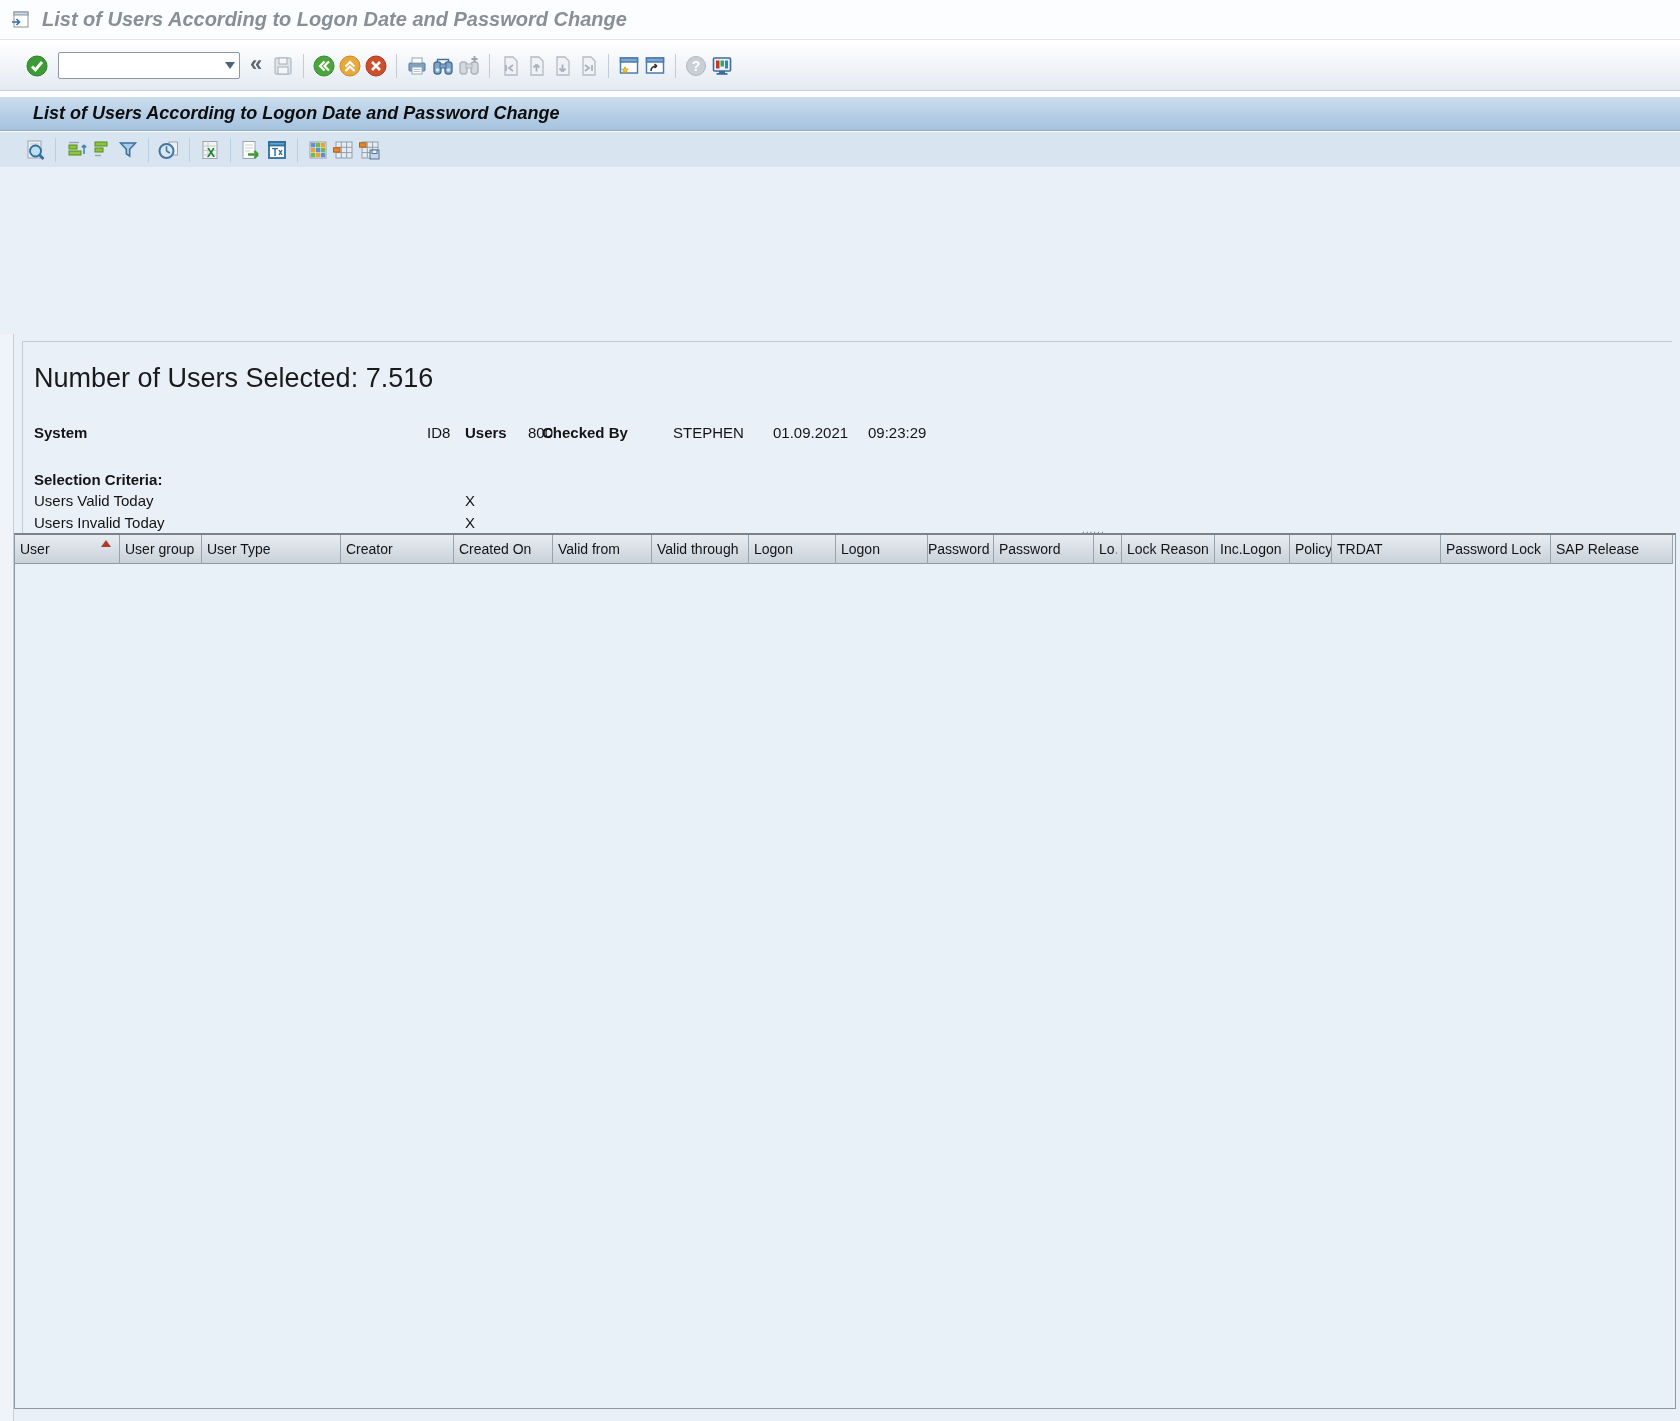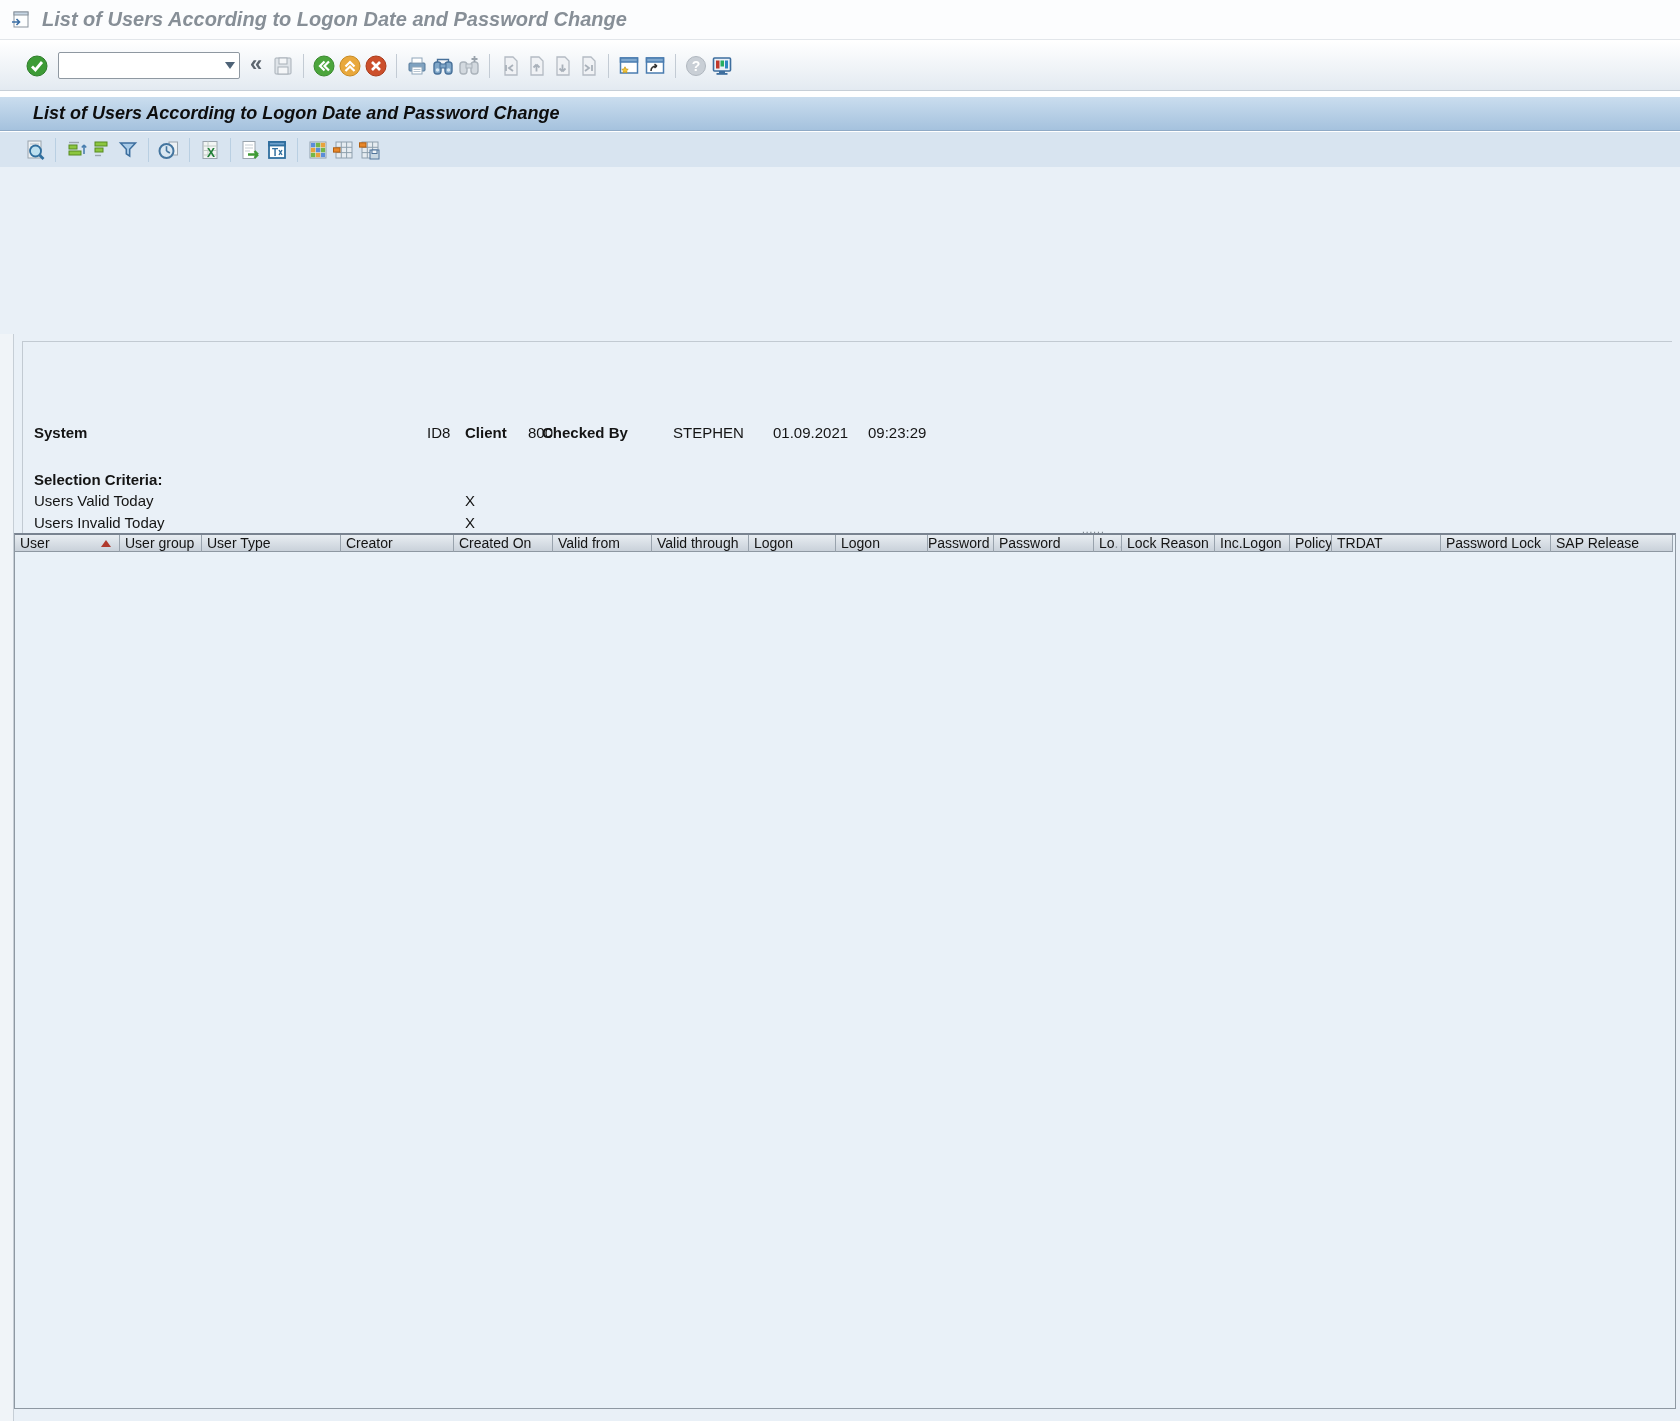--- a/index.html
+++ b/index.html
@@ -30,21 +30,21 @@
   .sysline{position:absolute;left:0;top:257px;height:18px;font-size:15px;}
   .sysline span{position:absolute;white-space:nowrap;}
   .b{font-weight:bold;}
   .critlabel{position:absolute;left:34px;top:304px;font-size:15px;font-weight:bold;}
   .criteria{position:absolute;left:34px;top:325px;width:600px;height:209px;overflow:hidden;font-size:15px;}
   .critrow{position:relative;height:21.8px;}
   .critrow .cv{position:absolute;left:431px;top:0;}
   
   .grid{position:absolute;left:14px;top:533px;width:1662px;height:876px;border:1px solid #8E98A2;border-top:2px solid #798390;background:#E9F1F8;overflow:hidden;}
   table{border-collapse:separate;border-spacing:0;table-layout:fixed;width:1658px;}
-  th{background:linear-gradient(#E8EDF2,#C9D1DA);border-right:1px solid #99A3AD;border-bottom:1px solid #8E98A2;font-weight:normal;text-align:left;padding:0 0 0 5px;font-size:14px;height:17px;white-space:nowrap;overflow:hidden;position:relative;}
+  th{background:linear-gradient(#E8EDF2,#C9D1DA);border-right:1px solid #99A3AD;border-bottom:1px solid #8E98A2;font-weight:normal;text-align:left;padding:0 0 0 5px;font-size:14px;height:29px;white-space:nowrap;overflow:hidden;position:relative;}
   th.r{text-align:right;padding:0 5px 0 0;}
   .trunc{color:#8C949C;letter-spacing:1px;}
   .sorttri{position:absolute;right:8px;top:5px;width:0;height:0;border-left:5px solid transparent;border-right:5px solid transparent;border-bottom:7px solid #B0392C;}
   .dragdots{position:absolute;left:1082px;top:524px;font-size:10px;letter-spacing:1px;color:#6E7880;}
   .wicon{display:inline-flex;width:22px;height:22px;}
 </style>
 </head>
 <body>
 
 <div class="titlebar">
@@ -277,24 +277,28 @@
         <rect x="1.5" y="4.8" width="6.5" height="4.3" fill="#E8872A" stroke="#B05E10"></rect>
         <rect x="12" y="12" width="9" height="9" fill="#C9D7E2" stroke="#51749B"></rect>
         <rect x="14" y="12" width="5" height="3.5" fill="#F2F5F8" stroke="#51749B"></rect>
       </svg>
     </span>
 </div>
 
 <div class="content">
   <div class="gutter"></div>
   <div class="infobox"></div>
+  <div class="heading">
+    <span>Number of Users Selected:</span>
+    <span>7.516</span>
+  </div>
   <div class="sysline">
     <span class="b" style="left:34px">System</span>
     <span style="left:427px">ID8</span>
-    <span class="b" style="left:465px">Client</span>
+    <span class="b" style="left:465px">Users</span>
     <span style="left:528px">800</span>
     <span class="b" style="left:542px">Checked By</span>
     <span style="left:673px">STEPHEN</span>
     <span style="left:773px">01.09.2021</span>
     <span style="left:868px">09:23:29</span>
   </div>
   <div class="critlabel">Selection Criteria:</div>
   <div class="criteria" id="criteria">
       <div class="critrow"><span>Users Valid Today</span><span class="cv">X</span></div>
       <div class="critrow"><span>Users Invalid Today</span><span class="cv">X</span></div>

